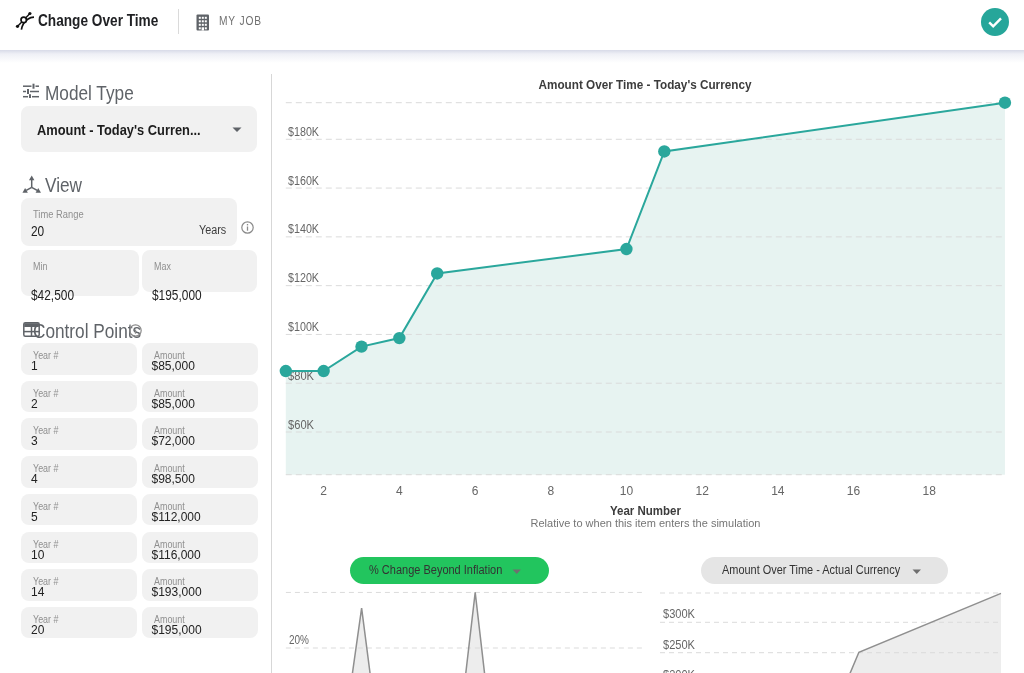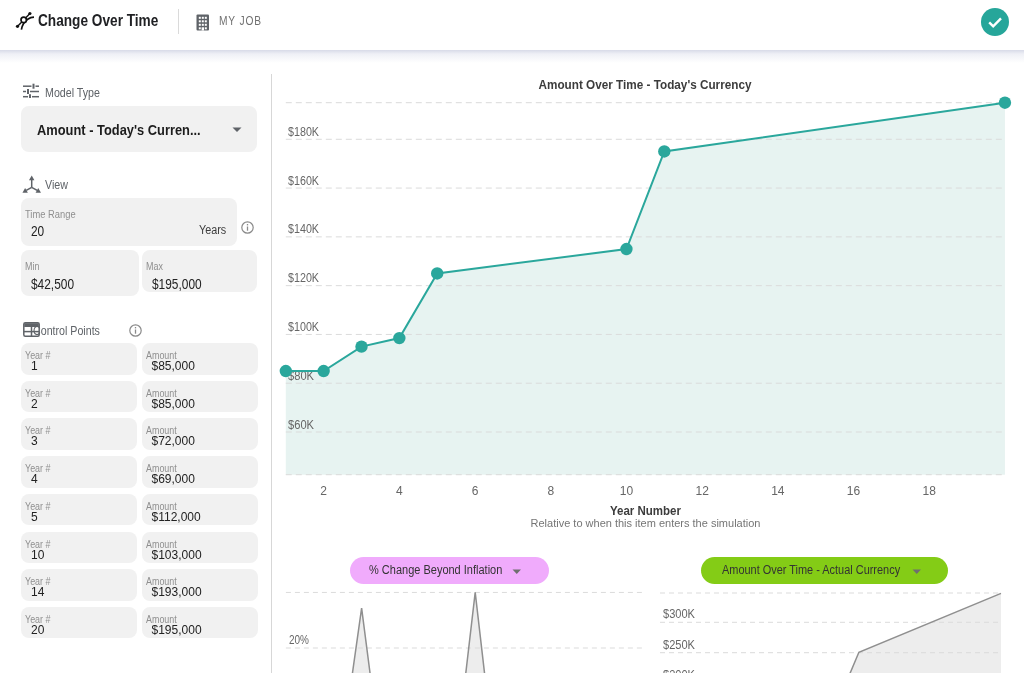--- a/index.html
+++ b/index.html
@@ -12,25 +12,25 @@
   .toolbar { position:absolute; left:0; top:0; width:1024px; height:50px; background:#fff; z-index:5; }
   .tbshadow { position:absolute; left:0; top:50px; width:1024px; height:14px; z-index:4;
     background:linear-gradient(to bottom, rgba(176,182,208,0.50) 0px, rgba(196,201,222,0.28) 4px, rgba(255,255,255,0) 13px); }
   .title { position:absolute; left:38px; top:12px; font-size:16px; line-height:18px; font-weight:bold; color:#202124;
     transform:scaleX(0.853); transform-origin:0 50%; white-space:nowrap; }
   .tbdiv { position:absolute; left:178px; top:9px; width:1px; height:25px; background:#dadada; }
   .myjob { position:absolute; left:219px; top:14px; font-size:12px; line-height:14px; color:#6f6f6f; letter-spacing:1px;
     transform:scaleX(0.85); transform-origin:0 50%; white-space:nowrap; }
   .chk { position:absolute; left:981px; top:8px; width:28px; height:28px; border-radius:50%; background:#26a69a; }
   
-  .sechead { position:absolute; font-size:13px; line-height:17px; color:#5f6368;text-align:right; }
+  .sechead { position:absolute; font-size:21px; line-height:17px; color:#5f6368;text-align:right; }
   .box { position:absolute; background:#f1f1f1; border-radius:8px; }
-  .lbl { position:absolute; font-size:10.5px; line-height:12px; color:#8f8f8f; left:4px; top:6px; }
+  .lbl { position:absolute; font-size:10.5px; line-height:12px; color:#8f8f8f; left:12px; top:6px; }
   .val2 { position:absolute; font-size:12px; line-height:13px; color:#222; left:10px; top:17px; }
-  .val { position:absolute; font-size:14px; line-height:15px; color:#222; left:10px; top:27px; }
+  .val { position:absolute; font-size:14px; line-height:15px; color:#222; left:10px; top:38px; }
   .vline { position:absolute; left:271px; top:74px; width:1px; height:599px; background:#d7d7d7; }
   svg text { font-family:"Liberation Sans", sans-serif; }
 </style>
 </head>
 <body>
 
 <div class="toolbar">
   <svg class="abs" style="left:13px;top:8px" width="24" height="24" viewBox="0 0 24 24">
     <path d="M 8.4 21.6 C 9.2 17 11.5 13.3 14.7 11.2 C 16.6 10 18.7 9.3 21 9.2" fill="none" stroke="#111" stroke-width="1.7"></path>
     <line x1="4.4" y1="18.4" x2="16.9" y2="5.4" stroke="#111" stroke-width="1.4"></line>
@@ -163,37 +163,37 @@
         <div class="box" style="left:141.5px;top:418.4px;width:116px;height:31.5px">
           <div class="lbl"><span class="cx85">Amount</span></div>
         <div class="val2">$72,000</div>
       </div>
       <div class="box" style="left:21px;top:456.1px;width:116px;height:31.5px">
           <div class="lbl"><span class="cx85">Year #</span></div>
         <div class="val2">4</div>
       </div>
         <div class="box" style="left:141.5px;top:456.1px;width:116px;height:31.5px">
           <div class="lbl"><span class="cx85">Amount</span></div>
-        <div class="val2">$69,000</div>
+        <div class="val2">$98,500</div>
       </div>
       <div class="box" style="left:21px;top:493.8px;width:116px;height:31.5px">
           <div class="lbl"><span class="cx85">Year #</span></div>
         <div class="val2">5</div>
       </div>
         <div class="box" style="left:141.5px;top:493.8px;width:116px;height:31.5px">
           <div class="lbl"><span class="cx85">Amount</span></div>
         <div class="val2">$112,000</div>
       </div>
       <div class="box" style="left:21px;top:531.5px;width:116px;height:31.5px">
           <div class="lbl"><span class="cx85">Year #</span></div>
         <div class="val2">10</div>
       </div>
         <div class="box" style="left:141.5px;top:531.5px;width:116px;height:31.5px">
           <div class="lbl"><span class="cx85">Amount</span></div>
-        <div class="val2">$103,000</div>
+        <div class="val2">$116,000</div>
       </div>
       <div class="box" style="left:21px;top:569.2px;width:116px;height:31.5px">
           <div class="lbl"><span class="cx85">Year #</span></div>
         <div class="val2">14</div>
       </div>
         <div class="box" style="left:141.5px;top:569.2px;width:116px;height:31.5px">
           <div class="lbl"><span class="cx85">Amount</span></div>
         <div class="val2">$193,000</div>
       </div>
       <div class="box" style="left:21px;top:606.9000000000001px;width:116px;height:31.5px">
@@ -256,24 +256,24 @@
     <polygon points="843,690 858.9,652.3 1001,593.4 1001,690" fill="#ededed"></polygon>
     <line x1="660" y1="593" x2="1001" y2="593" stroke="#dbdbdb" stroke-width="1" stroke-dasharray="5 4"></line>
     <line x1="660" y1="622.3" x2="1001" y2="622.3" stroke="#dbdbdb" stroke-width="1" stroke-dasharray="5 4"></line>
     <text x="663" y="618.3" font-size="12" fill="#666" textLength="32" lengthAdjust="spacingAndGlyphs">$300K</text>
     <line x1="660" y1="652.7" x2="1001" y2="652.7" stroke="#dbdbdb" stroke-width="1" stroke-dasharray="5 4"></line>
     <text x="663" y="648.7" font-size="12" fill="#666" textLength="32" lengthAdjust="spacingAndGlyphs">$250K</text>
     <text x="663" y="679" font-size="12" fill="#666" textLength="32" lengthAdjust="spacingAndGlyphs">$200K</text>
     <polyline points="843,690 858.9,652.3 1001,593.4" fill="none" stroke="#8f8f8f" stroke-width="1.5"></polyline>
   </svg>
 
-<div class="abs" style="left:350.3px;top:556.5px;width:198.5px;height:27px;border-radius:13.5px;background:#f0abfc">
+<div class="abs" style="left:350.3px;top:556.5px;width:198.5px;height:27px;border-radius:13.5px;background:#22c55e">
   <div class="abs" style="left:19px;top:7px;font-size:12.5px;line-height:13px;color:#333;transform:scaleX(0.88);transform-origin:0 50%;white-space:nowrap">% Change Beyond Inflation</div>
   <svg class="abs" style="left:162px;top:12.5px" width="9.5" height="5.5" viewBox="0 0 9.5 5.5">
       <path d="M0.5 0.5 L4.75 5 L9 0.5 Z" fill="#6f6f6f"></path>
     </svg>
 </div>
-<div class="abs" style="left:701.2px;top:556.5px;width:246.4px;height:27px;border-radius:13.5px;background:#84cc16">
+<div class="abs" style="left:701.2px;top:556.5px;width:246.4px;height:27px;border-radius:13.5px;background:#e5e5e5">
   <div class="abs" style="left:21.3px;top:7px;font-size:12.5px;line-height:13px;color:#333;transform:scaleX(0.875);transform-origin:0 50%;white-space:nowrap">Amount Over Time - Actual Currency</div>
   <svg class="abs" style="left:211px;top:12.5px" width="9.5" height="5.5" viewBox="0 0 9.5 5.5">
       <path d="M0.5 0.5 L4.75 5 L9 0.5 Z" fill="#6f6f6f"></path>
     </svg>
 </div>
 
 </body></html>

